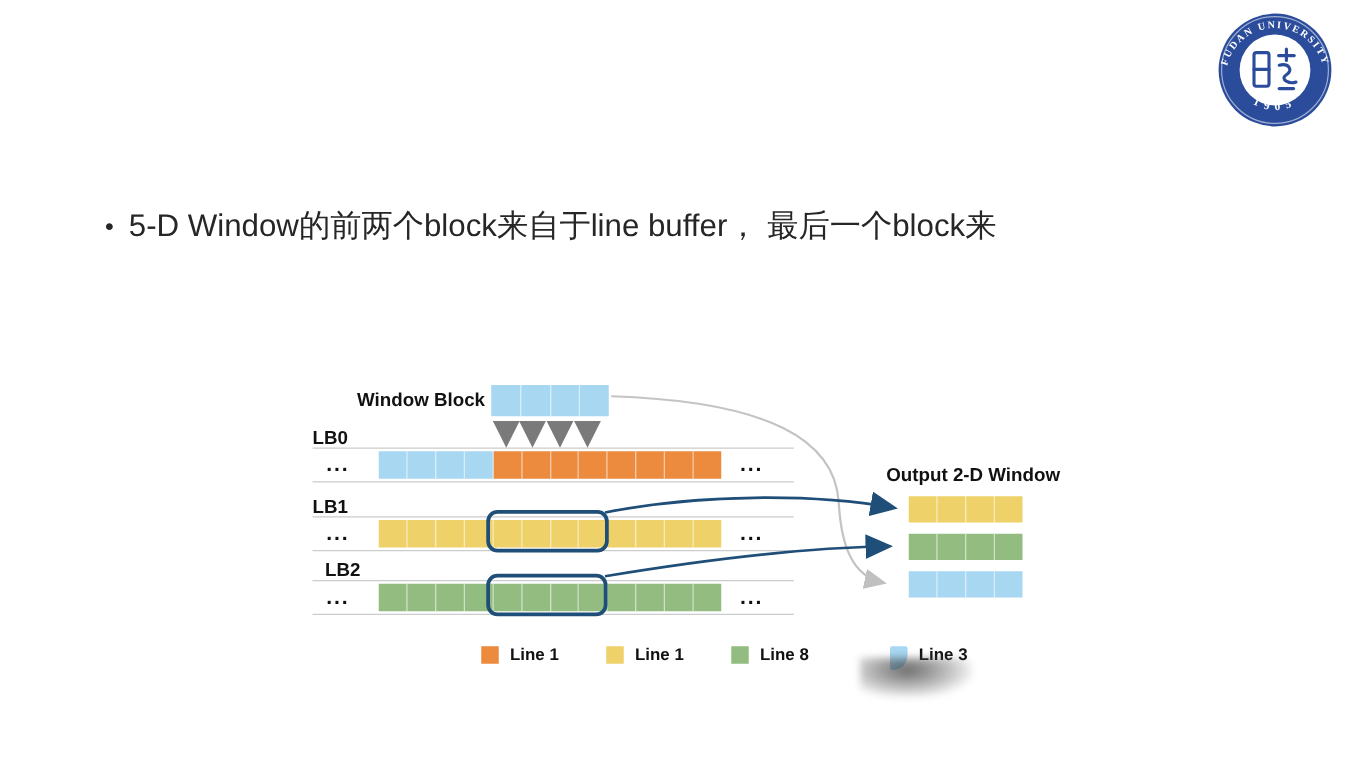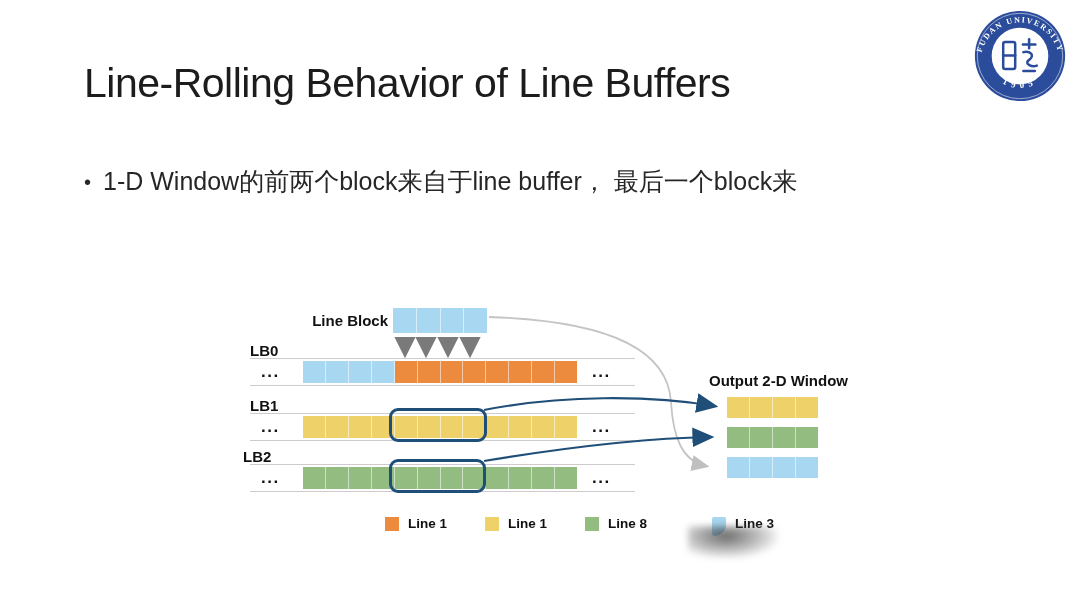--- a/index.html
+++ b/index.html
@@ -24,21 +24,21 @@
   .cells{position:absolute;display:flex;}
   .cells .cell{flex:1;border-right:1px solid rgba(255,255,255,0.55);}
   .cells .cell:last-child{border-right:none;}
   .dots{position:absolute;font-size:17px;font-weight:bold;letter-spacing:1.5px;color:#111;}
 
   .input-label{left:268px;top:312px;width:120px;text-align:right;}
   .input-cells{left:393px;top:308px;width:94px;height:25px;}
 
   .lb-label-0{left:250px;top:342px;}
   .lb-label-1{left:250px;top:397px;}
-  .lb-label-2{left:243px;top:448px;}
+  .lb-label-2{left:260px;top:448px;}
   .hl-0a{top:358px;} .hl-0b{top:385px;}
   .hl-1a{top:413px;} .hl-1b{top:440px;}
   .hl-2a{top:464px;} .hl-2b{top:491px;}
   .lb-cells{left:303px;width:274px;height:22px;}
   .lb0-cells{top:361px;} .lb1-cells{top:416px;} .lb2-cells{top:467px;}
   .dots-l{left:261px;} .dots-r{left:592px;}
   .dots-0{top:362px;} .dots-1{top:417px;} .dots-2{top:468px;}
 
   .hbox{position:absolute;border:3px solid #1f4e79;border-radius:9px;background:transparent;}
   .hbox-lb1{left:389px;top:408px;width:92px;height:28px;}
@@ -83,30 +83,29 @@
     <g stroke="#2b4c9b" stroke-width="2.6" fill="none" stroke-linecap="round">
       <rect x="32.5" y="35.5" width="12.5" height="28" rx="2"></rect>
       <path d="M32.5,49.5 h12.5"></path>
       <path d="M53,38 h13"></path>
       <path d="M59.5,32.5 v9.5"></path>
       <path d="M53.5,46 c8,-2 12,4 6,8 c-6,4 3,8 8,6"></path>
       <path d="M53.5,65.5 h12"></path>
     </g>
   </svg>
 
-  <h1 class="title">Line-Rolling Behavior of Line Buffers</h1>
 
   <div class="bullet">
     <span class="dot">•</span>
     <div>
-      <div class="line">1-D Window的前两个block来自于line buffer， 最后一个block来</div>
-    </div>
-  </div>
-
-  <div class="lbl input-label">Line Block</div>
+      <div class="line">5-D Window的前两个block来自于line buffer， 最后一个block来</div>
+    </div>
+  </div>
+
+  <div class="lbl input-label">Window Block</div>
   <div class="cells input-cells">
       <div class="cell" style="background: rgb(167, 215, 241);"></div>
       <div class="cell" style="background: rgb(167, 215, 241);"></div>
       <div class="cell" style="background: rgb(167, 215, 241);"></div>
       <div class="cell" style="background: rgb(167, 215, 241);"></div>
     </div>
 
   <div class="lbl lb-label-0">LB0</div>
   <div class="hline hl-0a"></div>
   <div class="hline hl-0b"></div>

